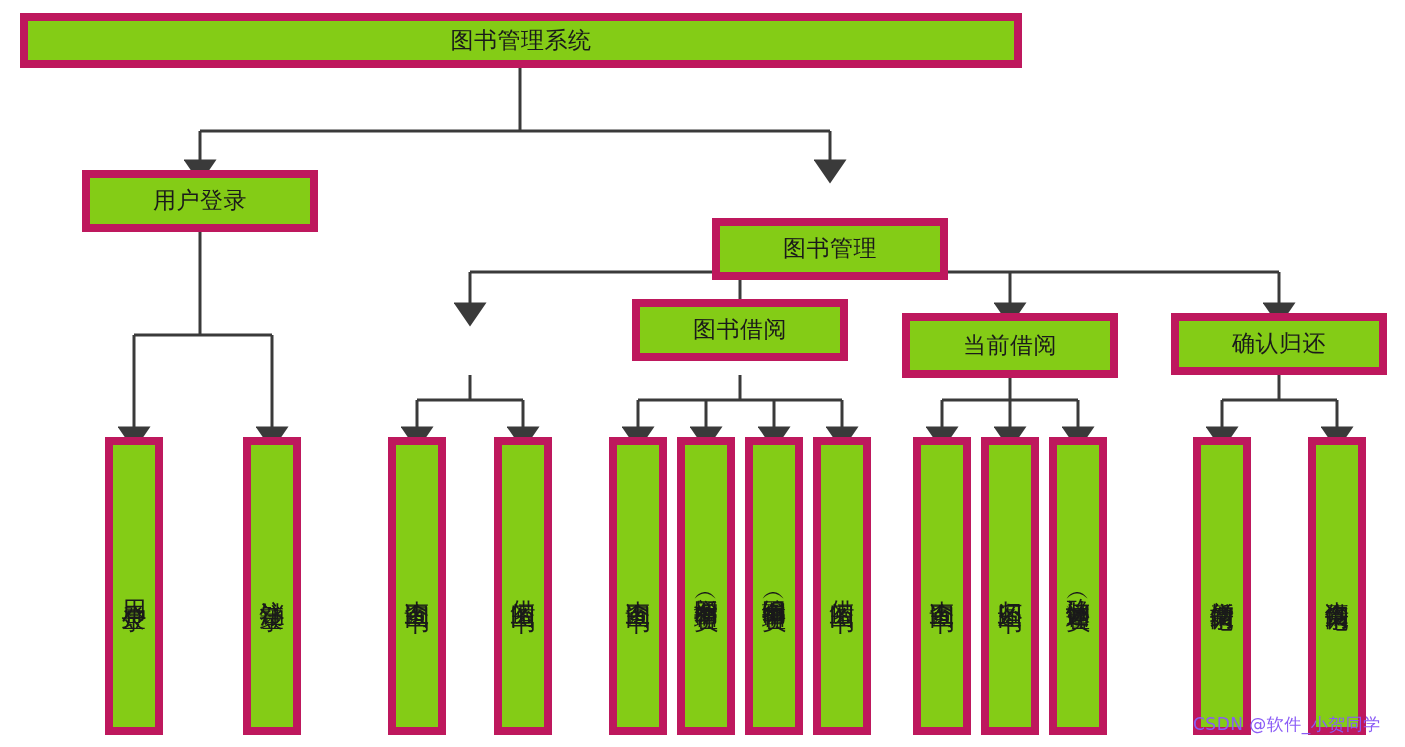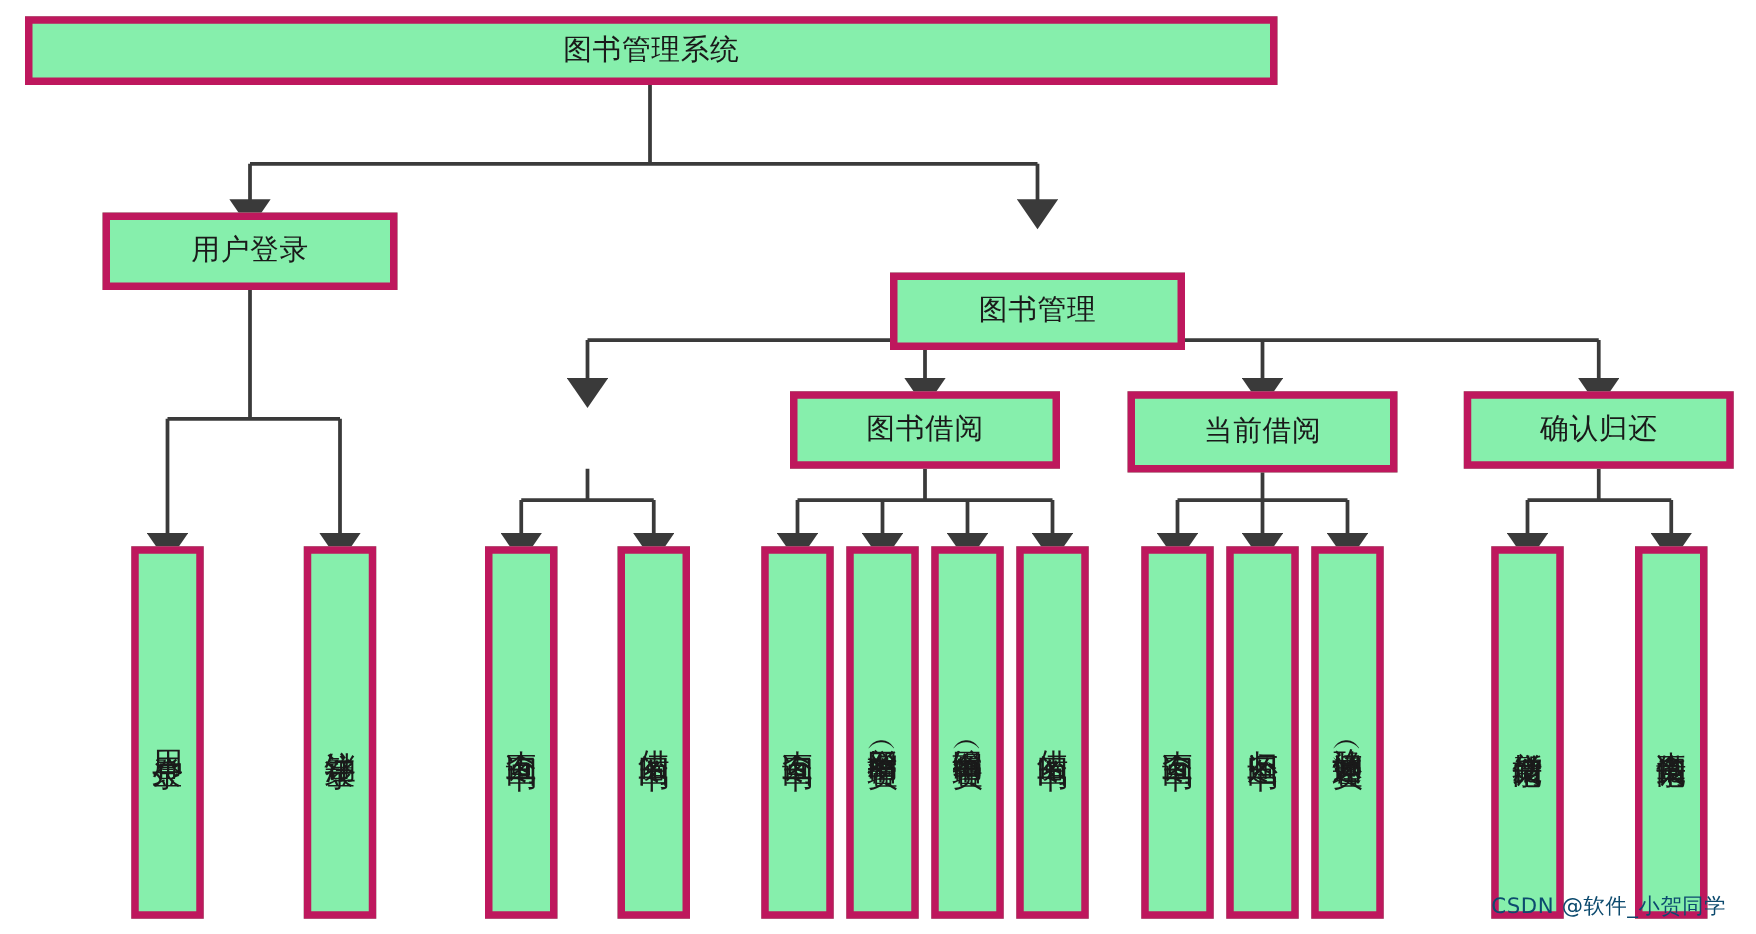--- a/index.html
+++ b/index.html
@@ -22,22 +22,22 @@
   svg.edges {
     position: absolute;
     left: 0;
     top: 0;
     width: 1405px;
     height: 747px;
   }
   .node {
     position: absolute;
     box-sizing: border-box;
-    background: #86efac;
-    border: 6px solid #be185d;
+    background: #84cc16;
+    border: 8px solid #be185d;
     display: flex;
     align-items: center;
     justify-content: center;
     color: #1a1a1a;
   }
   .node-label {
     display: block;
     text-align: center;
     line-height: 1.18;
     white-space: nowrap;
@@ -59,21 +59,21 @@
   }
   .node.vertical.tight .node-label {
     font-size: 24px;
     letter-spacing: 1.5px;
   }
   .watermark {
     position: absolute;
     left: 1193px;
     top: 713px;
     font-size: 17px;
-    color: #0c4a6e;
+    color: #8b5cf6;
     white-space: nowrap;
     letter-spacing: 0.5px;
   }
 </style>
 </head>
 <body>
 
 <div id="diagram-root">
 
   <svg class="edges" viewBox="0 0 1405 747" xmlns="http://www.w3.org/2000/svg">
@@ -130,21 +130,21 @@
     <span class="node-label">图书管理系统</span>
   </div>
 
   <div class="node horizontal" style="left:82px; top:170px; width:236px; height:62px;">
     <span class="node-label">用户登录</span>
   </div>
   <div class="node horizontal" style="left:712px; top:170px; width:236px; height:62px;margin-top:48px;">
     <span class="node-label">图书管理</span>
   </div>
 
-  <div class="node horizontal" style="left:632px; top:313px; width:216px; height:62px;">
+  <div class="node horizontal" style="left:632px; top:299px; width:216px; height:62px;font-family:Liberation Serif, serif;">
     <span class="node-label">图书借阅</span>
   </div>
   <div class="node horizontal" style="left:902px; top:313px; width:216px; height:65px;">
     <span class="node-label">当前借阅</span>
   </div>
   <div class="node horizontal" style="left:1171px; top:313px; width:216px; height:62px;">
     <span class="node-label">确认归还</span>
   </div>
 
   <div class="node vertical" style="left:105px; top:437px; width:58px; height:298px;">

